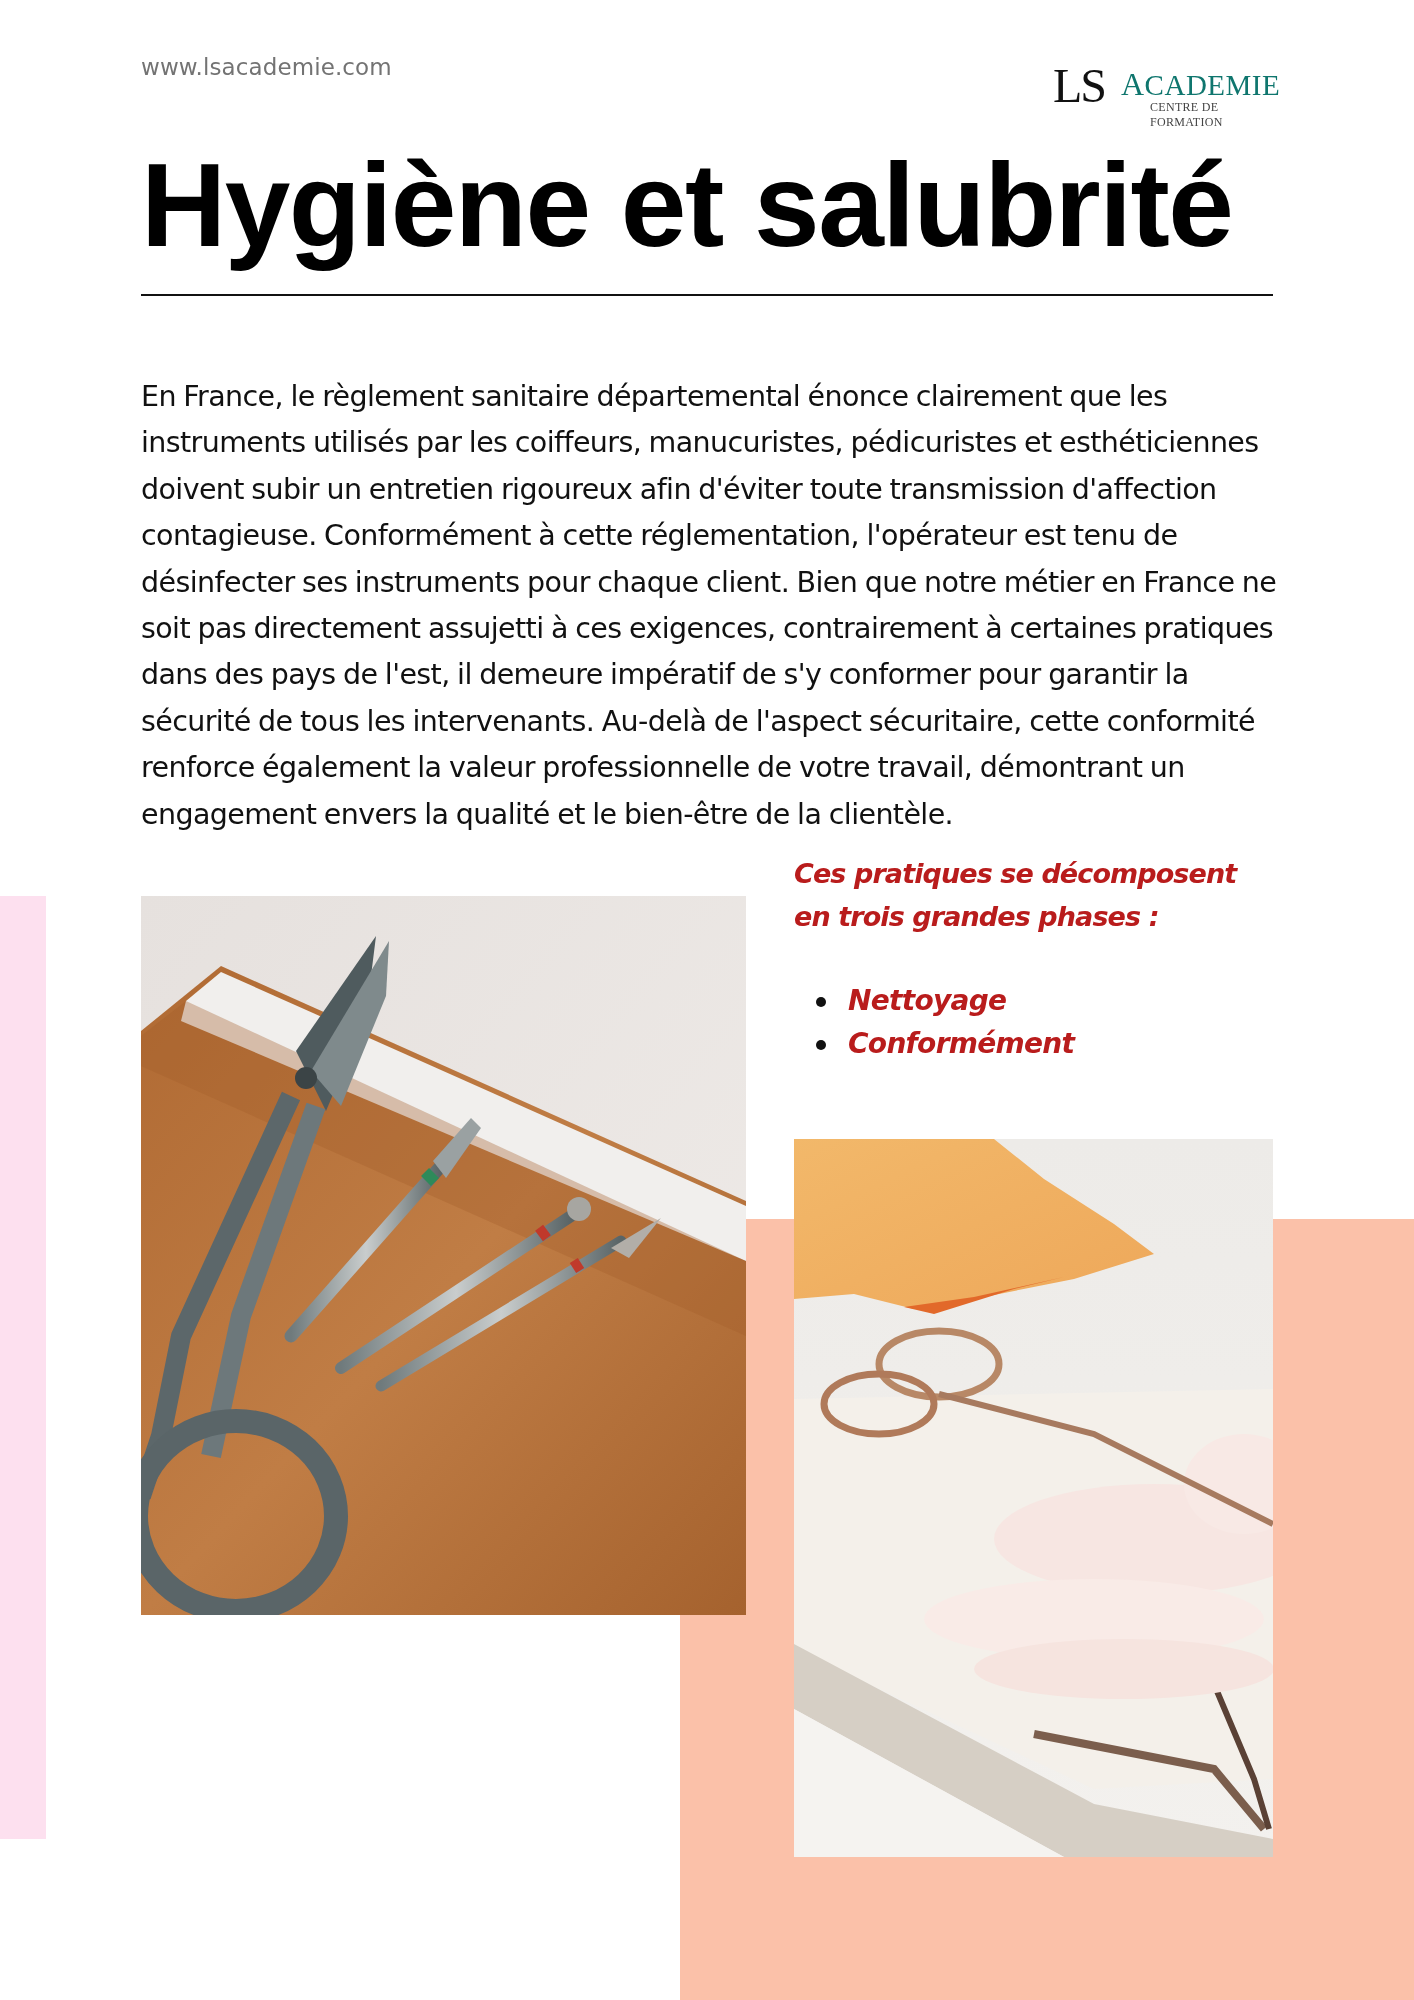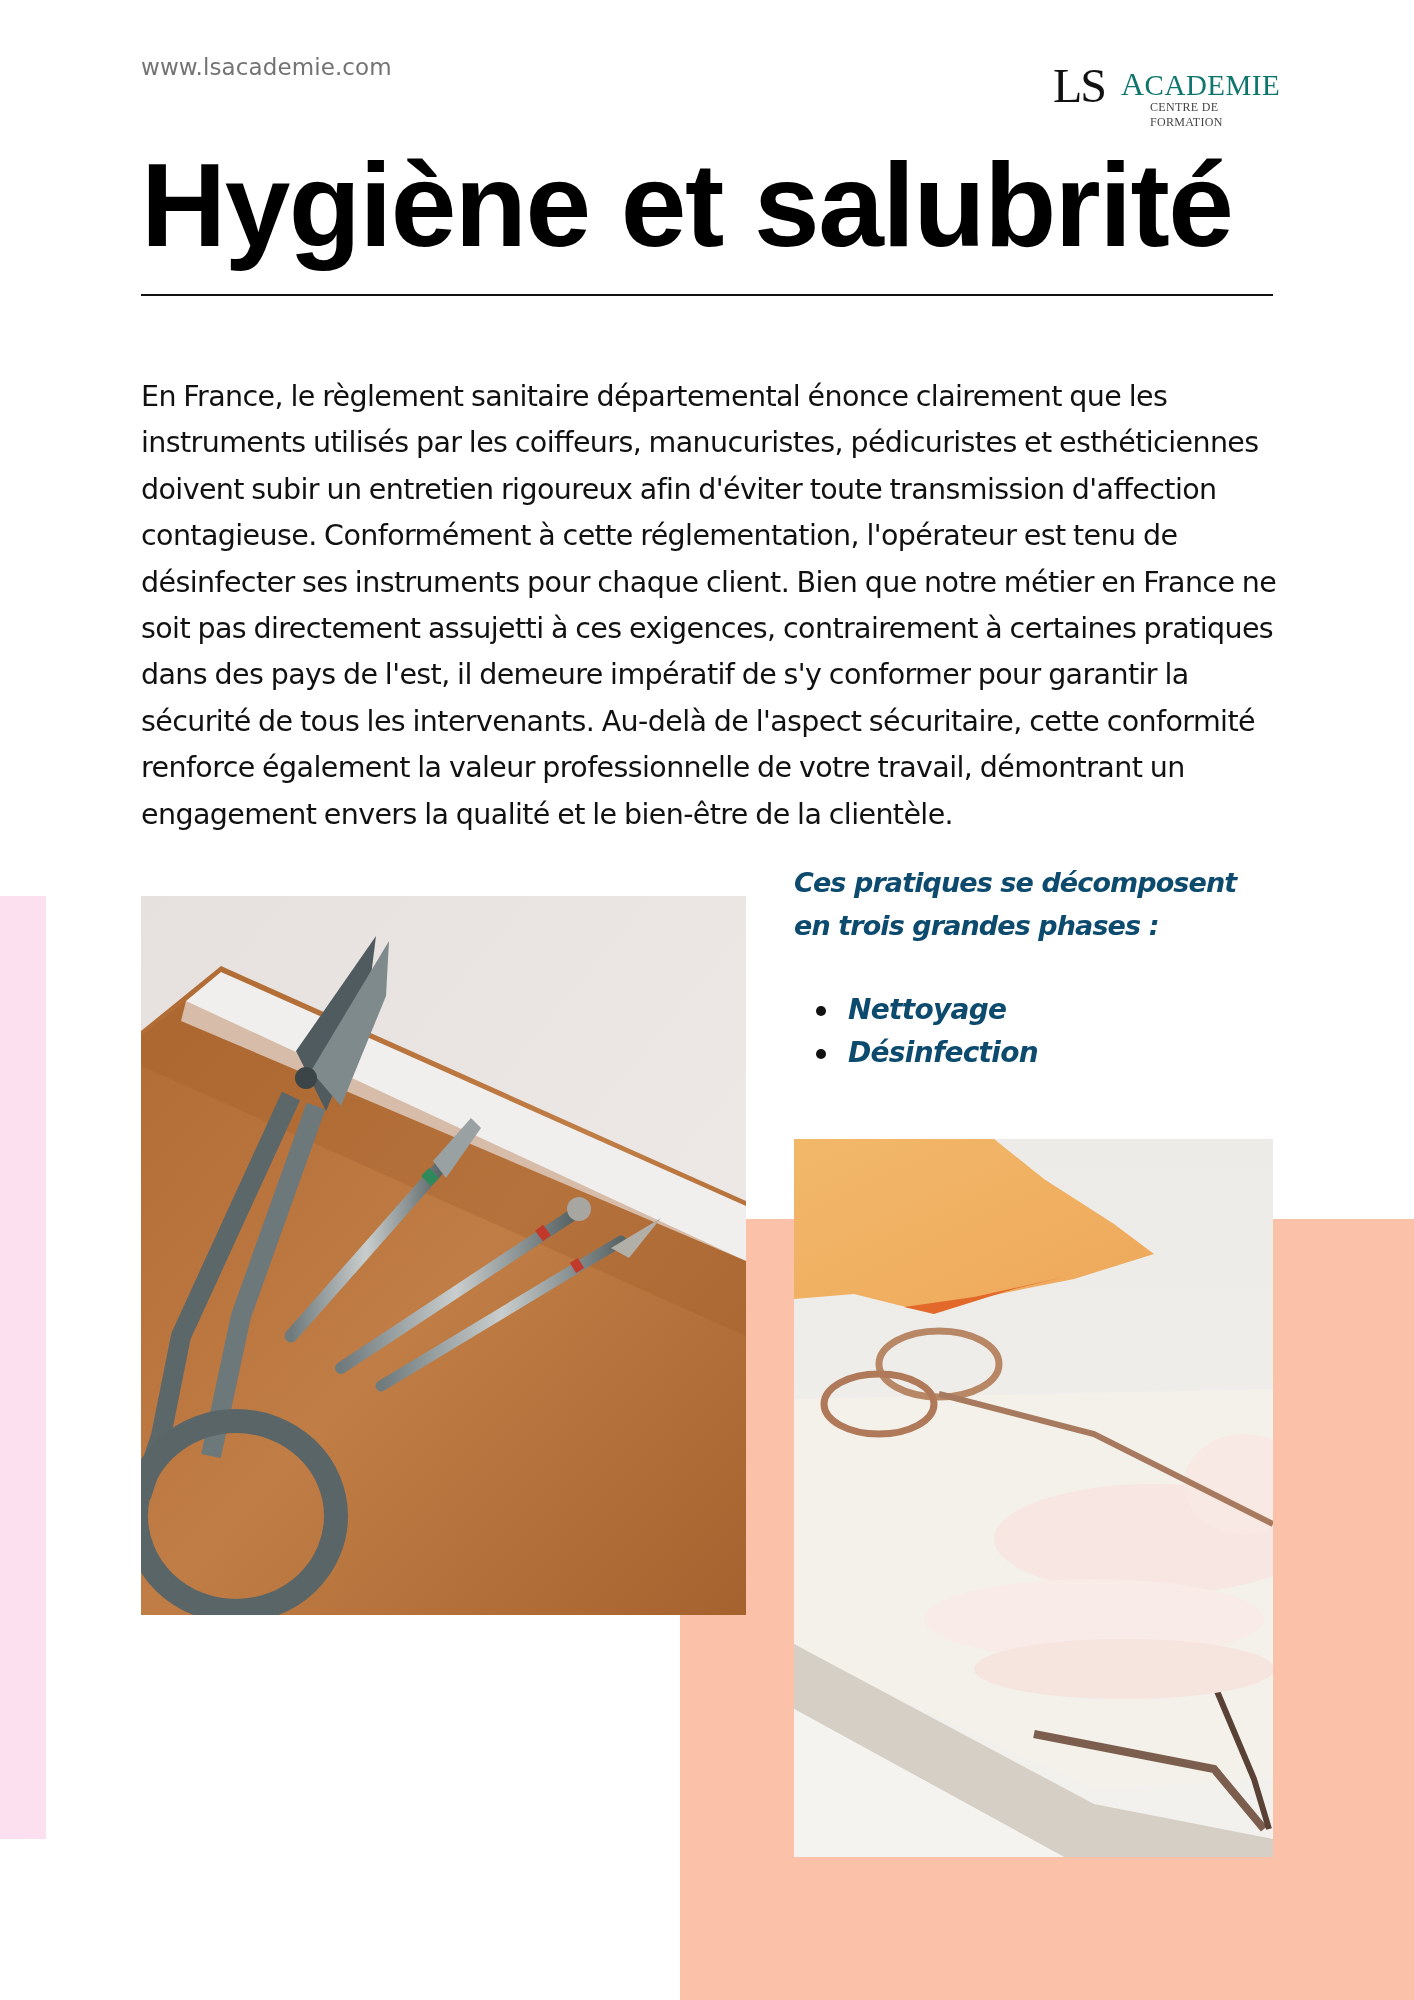--- a/index.html
+++ b/index.html
@@ -12,21 +12,21 @@
   .logo .acad .big { font-size:32px; }
   .logo .sub { position:absolute; left:97px; top:38px; font-family:"Liberation Serif", serif; font-size:12px; color:#444; letter-spacing:0.3px; }
   .title { left:141px; top:135px; font-family:"Liberation Sans", sans-serif; font-weight:bold; font-size:118px; line-height:140px; letter-spacing:-1.5px; color:#000; white-space:nowrap; }
   .rule { left:141px; top:294px; width:1132px; height:2px; background:#111; }
   .body-text { left:141px; top:335px; width:1140px; font-family:"DejaVu Sans", sans-serif; font-size:28.5px; line-height:46.4px; color:#111; letter-spacing:-0.6px; word-spacing:-1px;margin-top:39px; }
   .body-text p { margin:0; }
   .pink-strip { left:0; top:896px; width:46px; height:943px; background:#fde0ef; }
   .salmon-block { left:680px; top:1219px; width:734px; height:781px; background:#fbc1a9; }
   .img-left { left:141px; top:896px; width:605px; height:719px; overflow:hidden; background:#e7e2df; }
   .img-right { left:794px; top:1139px; width:479px; height:718px; overflow:hidden; background:#efedea; }
-  .phases { left:794px; top:852px; width:470px; font-family:"DejaVu Sans", sans-serif; font-style:italic; font-weight:bold; color:#0c4a6e;margin-top:9px; }
+  .phases { left:794px; top:852px; width:470px; font-family:"DejaVu Sans", sans-serif; font-style:italic; font-weight:bold; color:#b91c1c; }
   .phases .intro { font-size:27px; line-height:43px; letter-spacing:-0.9px; margin:0; }
   .phases ul { margin:42px 0 0 0; padding:0 0 0 54px; list-style:none; }
   .phases li { font-size:28px; line-height:42.5px; letter-spacing:-0.7px; position:relative; }
   .phases li .bullet { position:absolute; left:-32px; top:17px; width:10px; height:10px; border-radius:50%; background:#111; }
   svg { display:block; }
 </style>
 </head>
 <body>
 
 <div class="abs pink-strip"></div>
@@ -90,21 +90,21 @@
     <line x1="240" y1="490" x2="480" y2="345" stroke="url(#metal)" stroke-width="11" stroke-linecap="round"></line>
     <line x1="432" y1="372" x2="440" y2="367" stroke="#c0392b" stroke-width="12"></line>
     <polygon points="470,352 520,322 488,362" fill="#b2aea8"></polygon>
   </svg>
 </div>
 
 <div class="abs phases">
   <p class="intro">Ces pratiques se décomposent en trois grandes phases :</p>
   <ul>
     <li><span class="bullet"></span><span>Nettoyage</span></li>
-    <li><span class="bullet"></span><span>Désinfection</span></li>
+    <li><span class="bullet"></span><span>Conformément</span></li>
   </ul>
 </div>
 
 <div class="abs img-right">
   <svg width="479" height="718" viewBox="0 0 479 718">
     <defs>
       <linearGradient id="bg2" x1="0" y1="0" x2="0" y2="1">
         <stop offset="0" stop-color="#edebe8"></stop>
         <stop offset="1" stop-color="#f3f1ee"></stop>
       </linearGradient>

